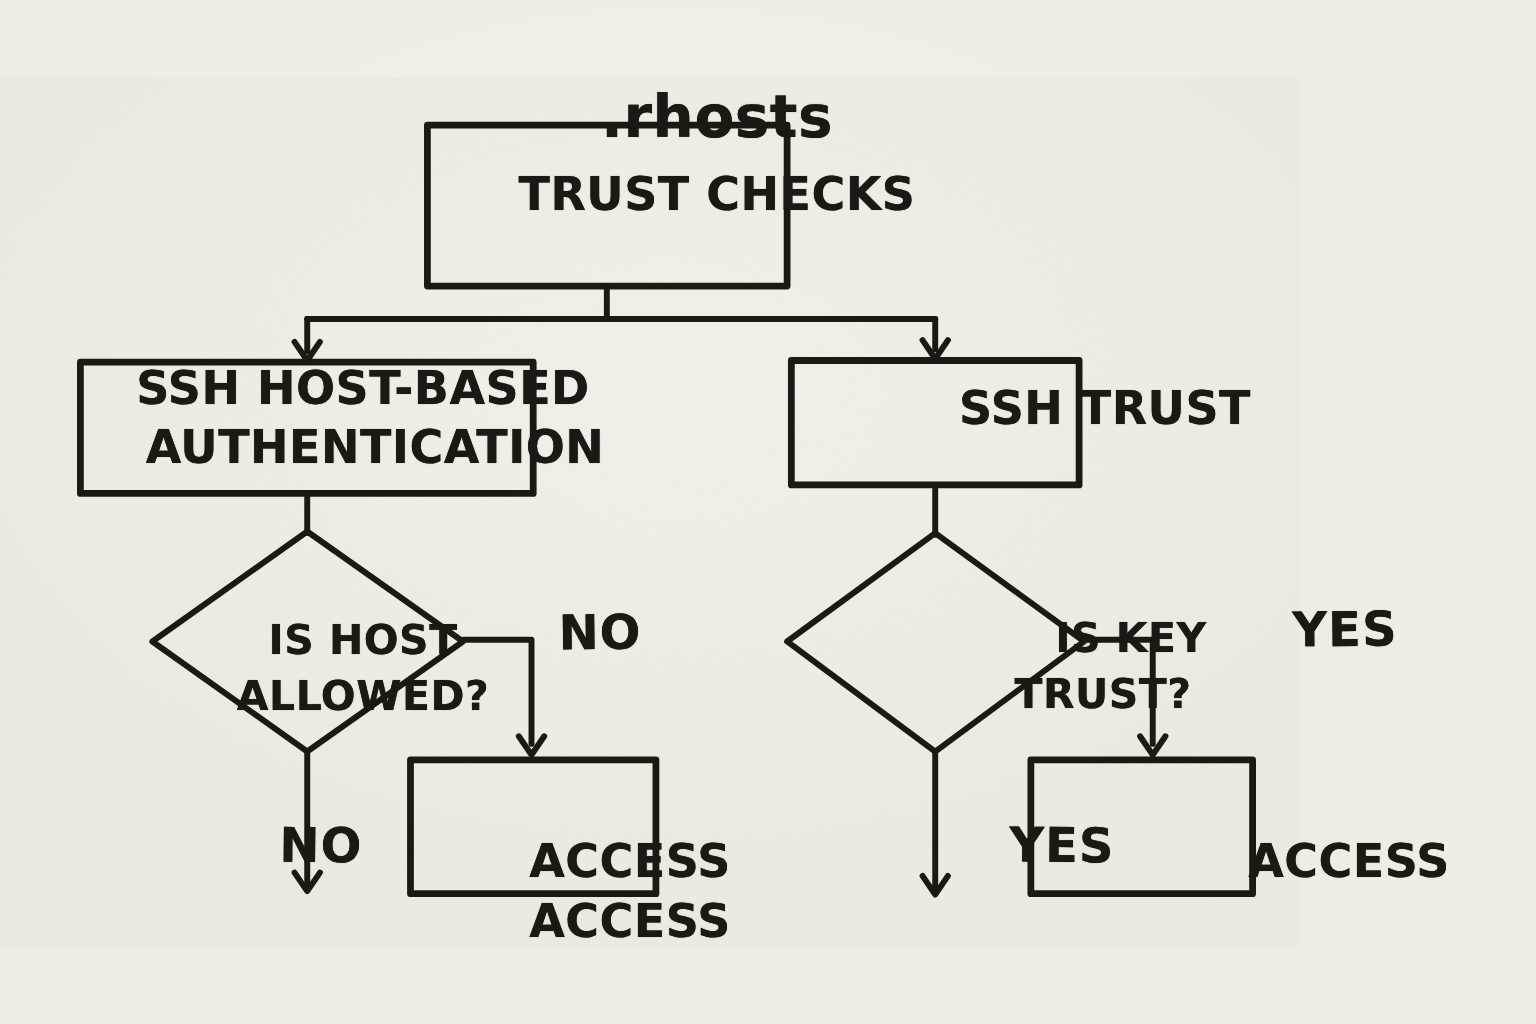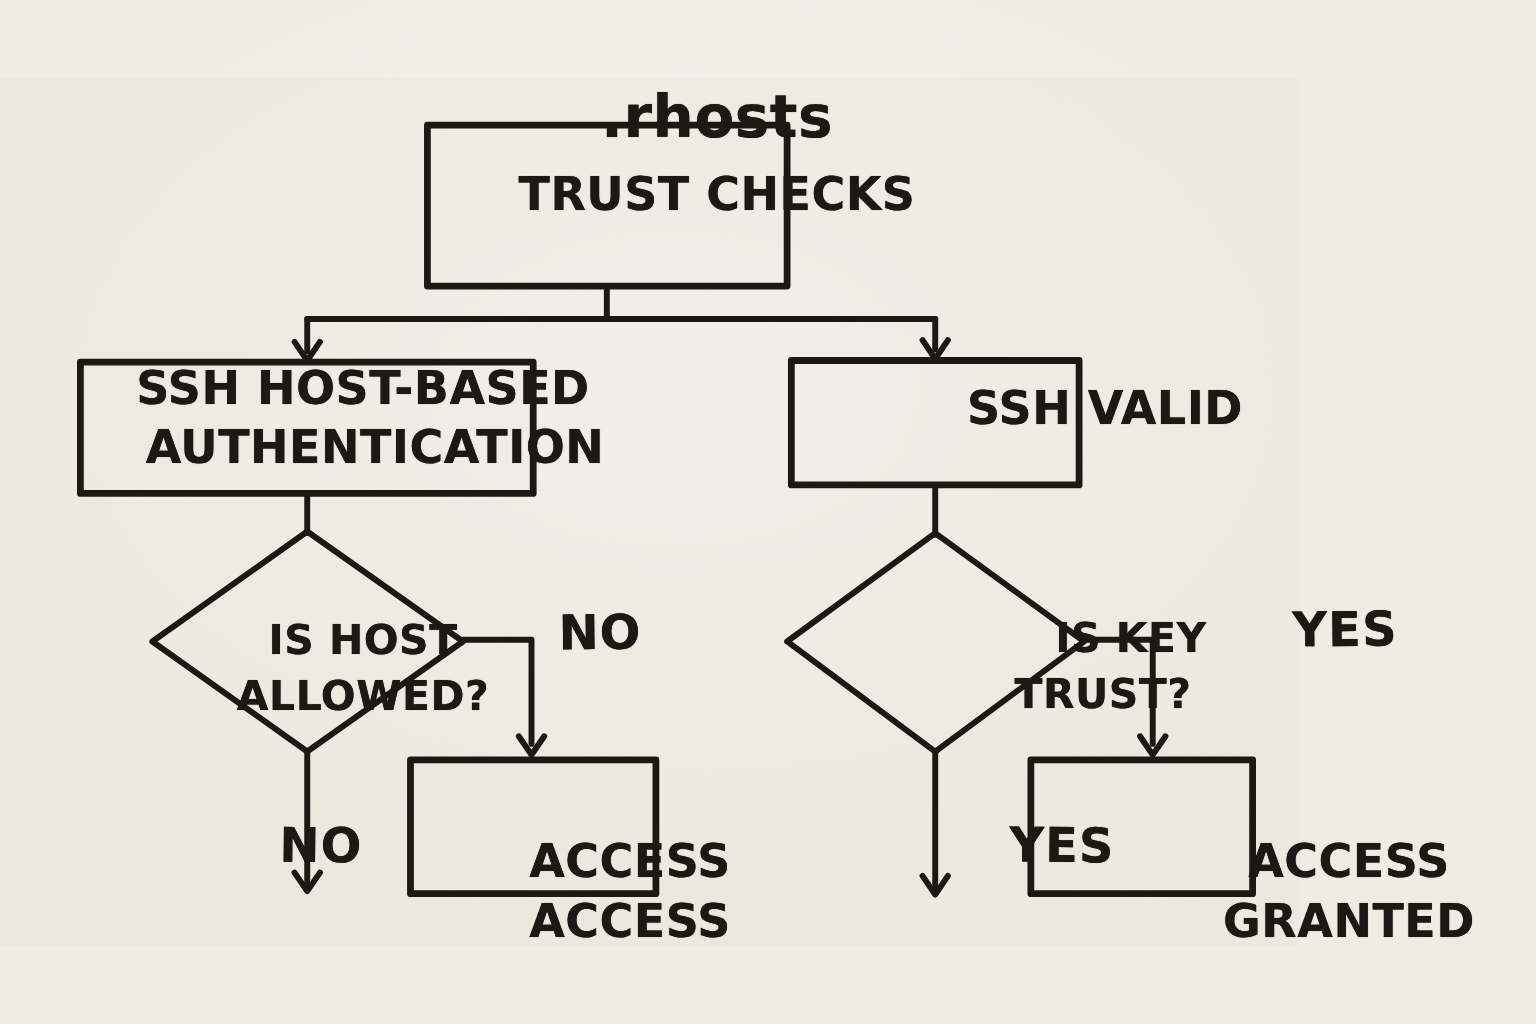--- a/index.html
+++ b/index.html
@@ -104,32 +104,31 @@
     <rect x="485" y="805" width="290" height="158" class="stroke box"></rect>
     <rect x="1218" y="805" width="262" height="158" class="stroke box"></rect>
   </svg>
 
   <div class="label t-title" style="left:717px; top:117px;">.rhosts</div>
   <div class="label t-box" style="left:717px; top:194px;">TRUST CHECKS</div>
 
   <div class="label t-box" style="left:363px; top:388px;">SSH HOST-BASED</div>
   <div class="label t-box" style="left:375px; top:447px;">AUTHENTICATION</div>
 
-  <div class="label t-box" style="left:1105px; top:408px;">SSH VALID</div>
+  <div class="label t-box" style="left:1105px; top:408px;">SSH TRUST</div>
 
   <div class="label t-diamond" style="left:363px; top:640px;">IS HOST</div>
   <div class="label t-diamond" style="left:363px; top:696px;">ALLOWED?</div>
 
   <div class="label t-diamond" style="left:1103px; top:638px;margin-left:28px;">IS KEY</div>
   <div class="label t-diamond" style="left:1103px; top:694px;">TRUST?</div>
 
   <div class="label t-box" style="left:630px; top:861px;">ACCESS</div>
   <div class="label t-box" style="left:630px; top:921px;">ACCESS</div>
 
   <div class="label t-box" style="left:1349px; top:861px;">ACCESS</div>
-  <div class="label t-box" style="left:1349px; top:921px;">GRANTED</div>
 
   <div class="label t-edge tilt-a" style="left:600px; top:632px;">NO</div>
   <div class="label t-edge tilt-b" style="left:321px; top:845px;">NO</div>
   <div class="label t-edge tilt-a" style="left:1345px; top:629px;">YES</div>
   <div class="label t-edge tilt-b" style="left:1062px; top:845px;">YES</div>
 
 </div>
 
 </body></html>

